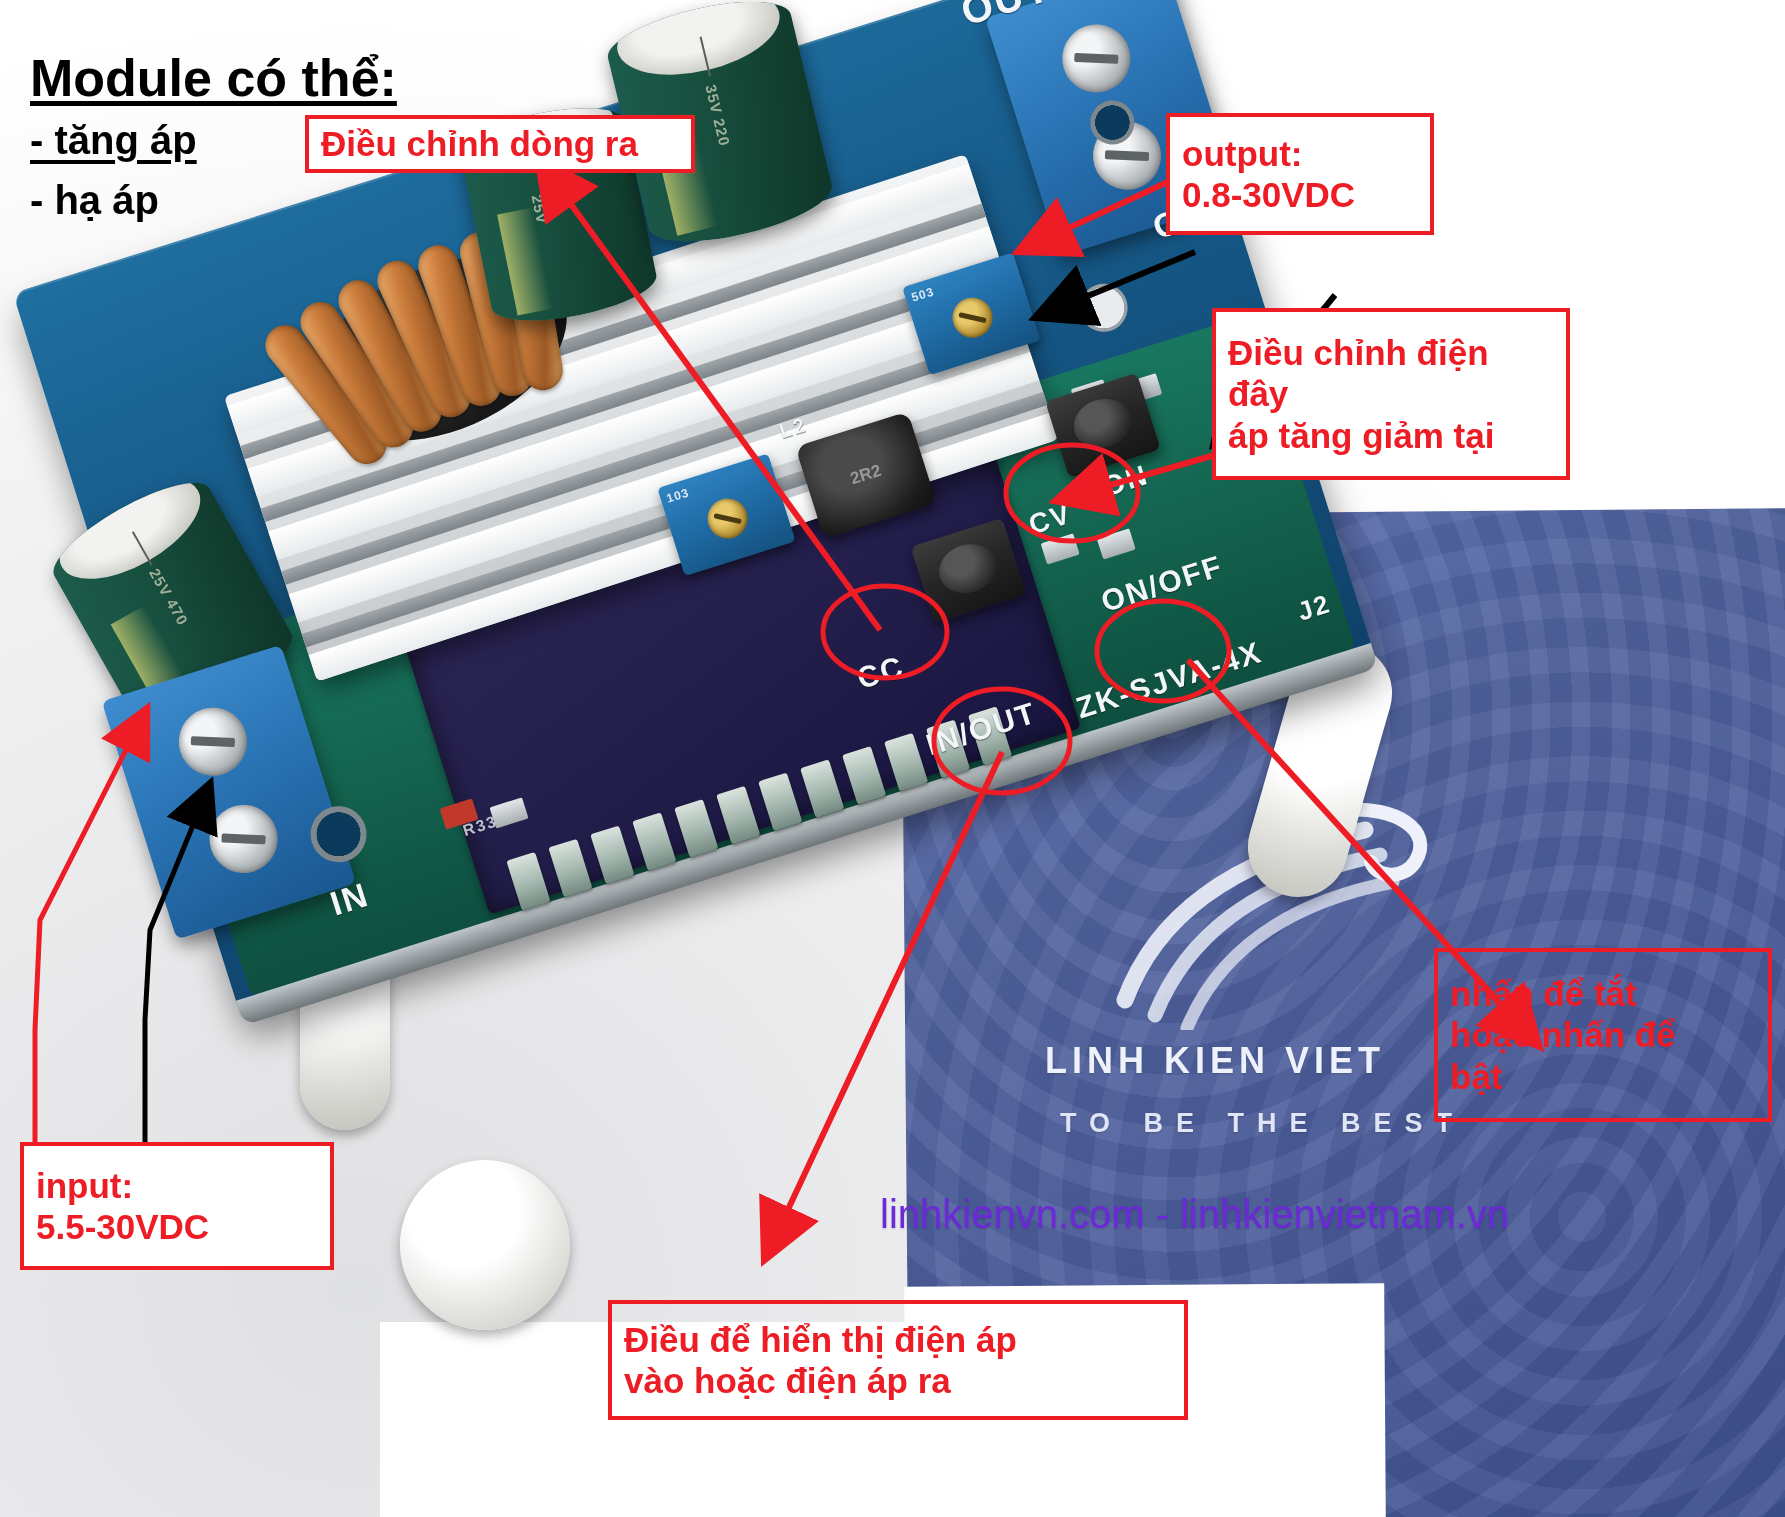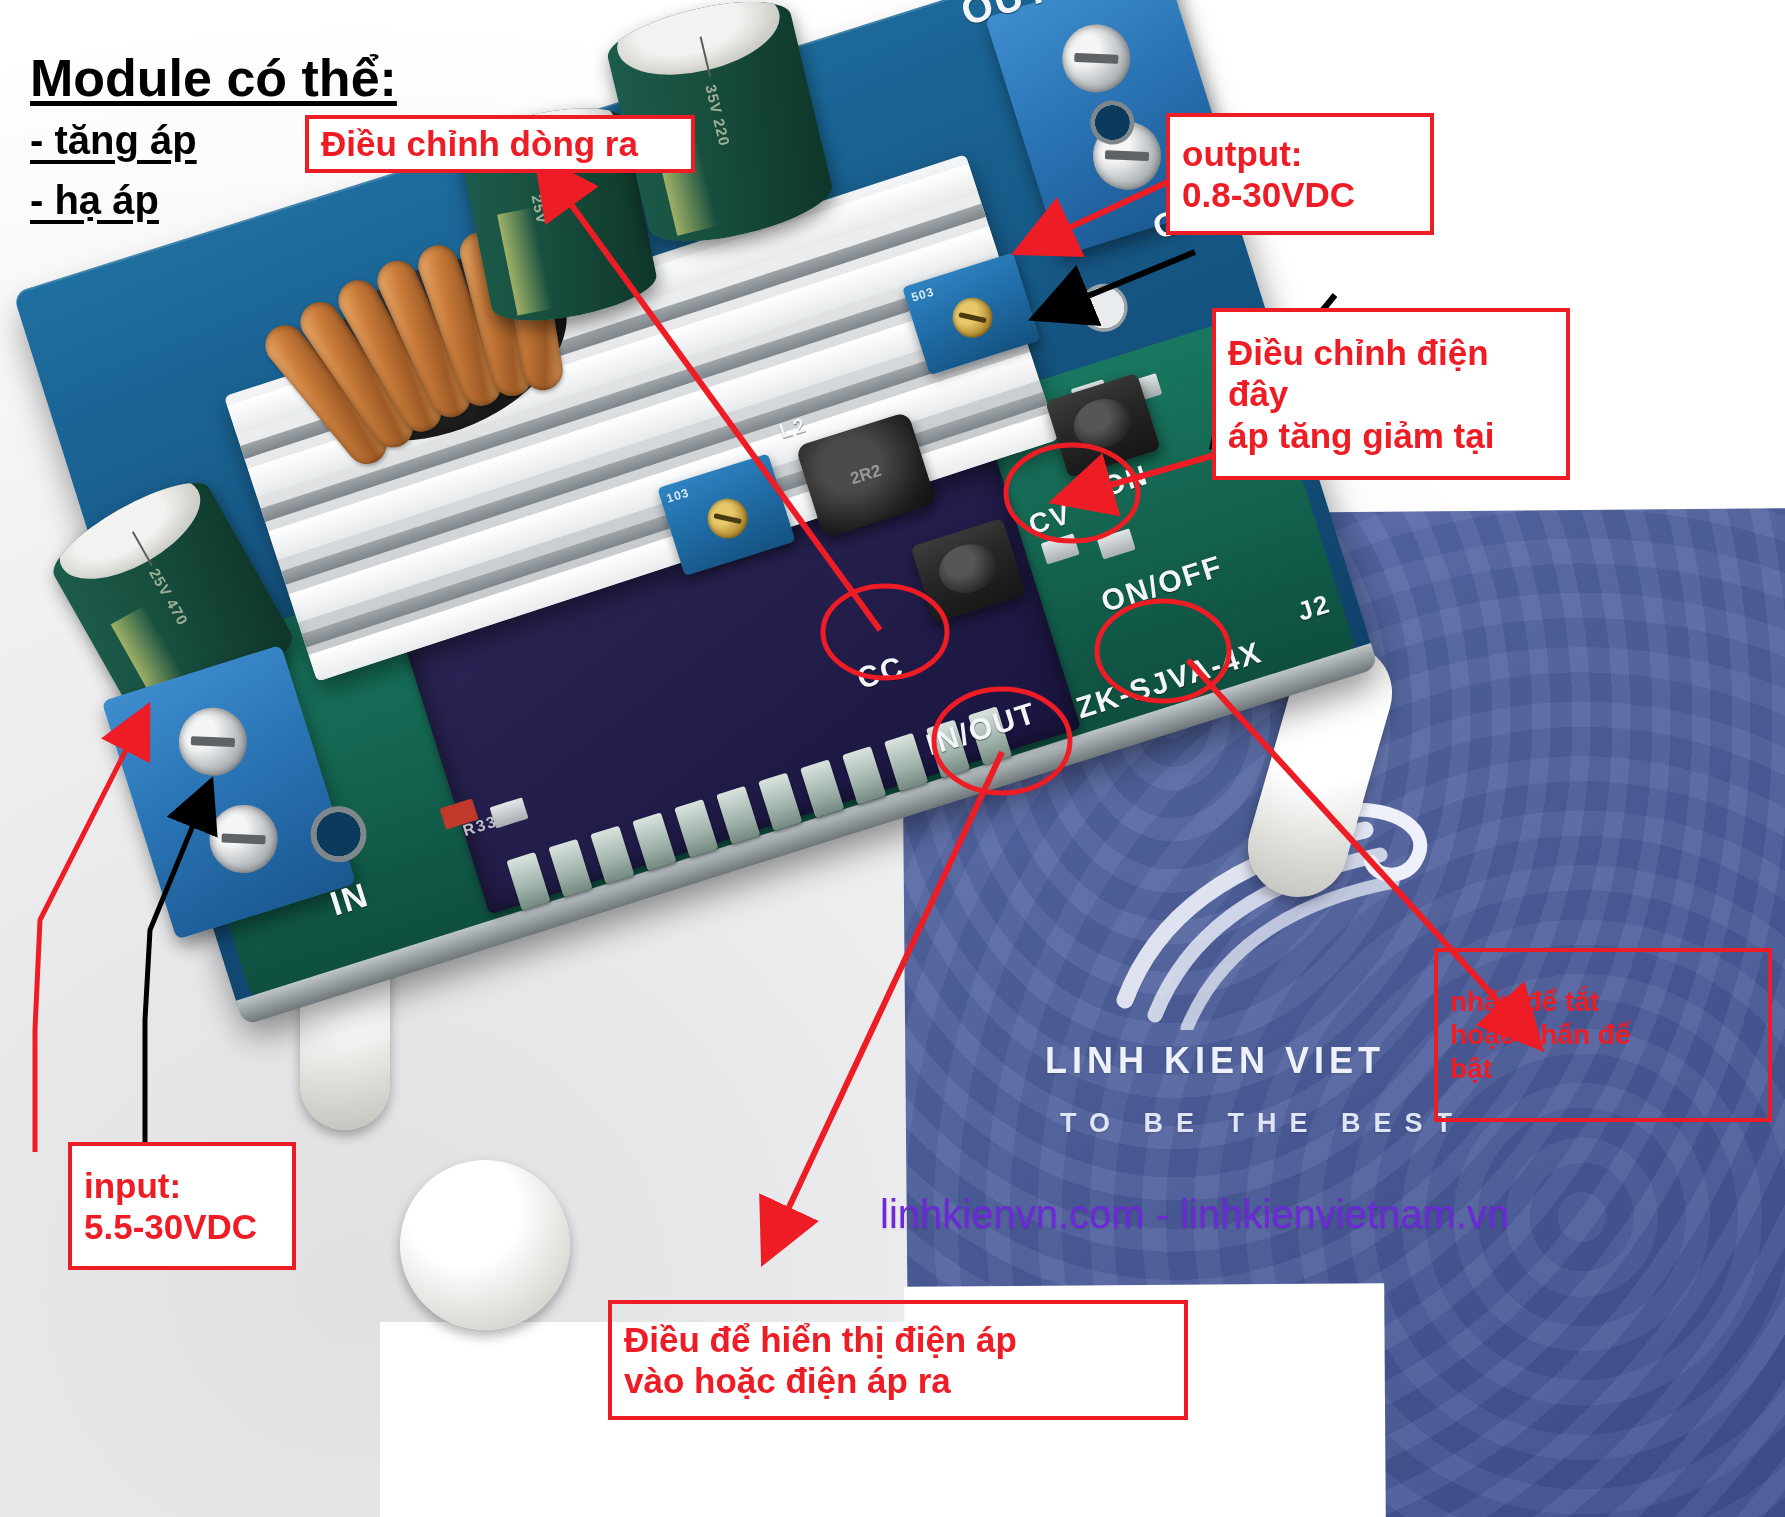--- a/index.html
+++ b/index.html
@@ -331,50 +331,50 @@
       <polyline points="145,1148 145,1020 150,930 196,818" fill="none" stroke="#000000" stroke-width="5" marker-end="url(#ar-blk)"></polyline>
     </svg>
 
     <div class="hdr" style="left:30px;top:48px;font-size:52px;text-align:center;">
       <u>Module có thể:</u>
     </div>
     <div class="hdr" style="left:30px;top:118px;font-size:40px;">
       <span style="text-decoration:underline;text-underline-offset:6px;">- tăng áp</span>
     </div>
     <div class="hdr" style="left:30px;top:178px;font-size:40px;">
-      <span style="text-decoration:underline;text-underline-offset:6px;">- hạ áp</span>
+      <span style="text-underline-offset:6px;">- hạ áp</span>
     </div>
 
     <div class="abox filled" style="left:305px;top:115px;width:390px;height:58px;font-size:35px;display:flex;align-items:center;">
       <span>Điều chỉnh dòng ra</span>
     </div>
 
     <div class="abox filled" style="left:1166px;top:113px;width:268px;height:122px;font-size:35px;display:flex;flex-direction:column;justify-content:center;">
       <span>output:</span>
       <span>0.8-30VDC</span>
     </div>
 
     <div class="abox filled" style="left:1212px;top:308px;width:358px;height:172px;font-size:35px;display:flex;flex-direction:column;justify-content:center;">
       <span>Điều chỉnh điện</span>
       <span>đây</span>
       <span>áp tăng giảm tại</span>
     </div>
 
-    <div class="abox" style="left:1434px;top:948px;width:338px;height:174px;font-size:28px;display:flex;flex-direction:column;justify-content:center;">
+    <div class="abox" style="left:1434px;top:948px;width:338px;height:174px;font-size:35px;display:flex;flex-direction:column;justify-content:center;">
       <span>nhấn để tắt</span>
       <span>hoặc nhấn để</span>
       <span>bật</span>
     </div>
 
     <div class="abox" style="left:608px;top:1300px;width:580px;height:120px;font-size:35px;display:flex;flex-direction:column;justify-content:center;">
       <span>Điều để hiển thị điện áp</span>
       <span>vào hoặc điện áp ra</span>
     </div>
 
-    <div class="abox filled" style="left:20px;top:1142px;width:228px;height:128px;font-size:35px;display:flex;flex-direction:column;justify-content:center;margin-left:48px;">
+    <div class="abox filled" style="left:20px;top:1142px;width:314px;height:128px;font-size:35px;display:flex;flex-direction:column;justify-content:center;">
       <span>input:</span>
       <span>5.5-30VDC</span>
     </div>
 
     <svg class="arrows">
       <ellipse cx="885" cy="632" rx="62" ry="46" fill="none" stroke="#ee1c25" stroke-width="5"></ellipse>
       <ellipse cx="1072" cy="493" rx="66" ry="48" fill="none" stroke="#ee1c25" stroke-width="5"></ellipse>
       <ellipse cx="1002" cy="741" rx="68" ry="52" fill="none" stroke="#ee1c25" stroke-width="5"></ellipse>
       <ellipse cx="1163" cy="651" rx="66" ry="50" fill="none" stroke="#ee1c25" stroke-width="5"></ellipse>
     </svg>

